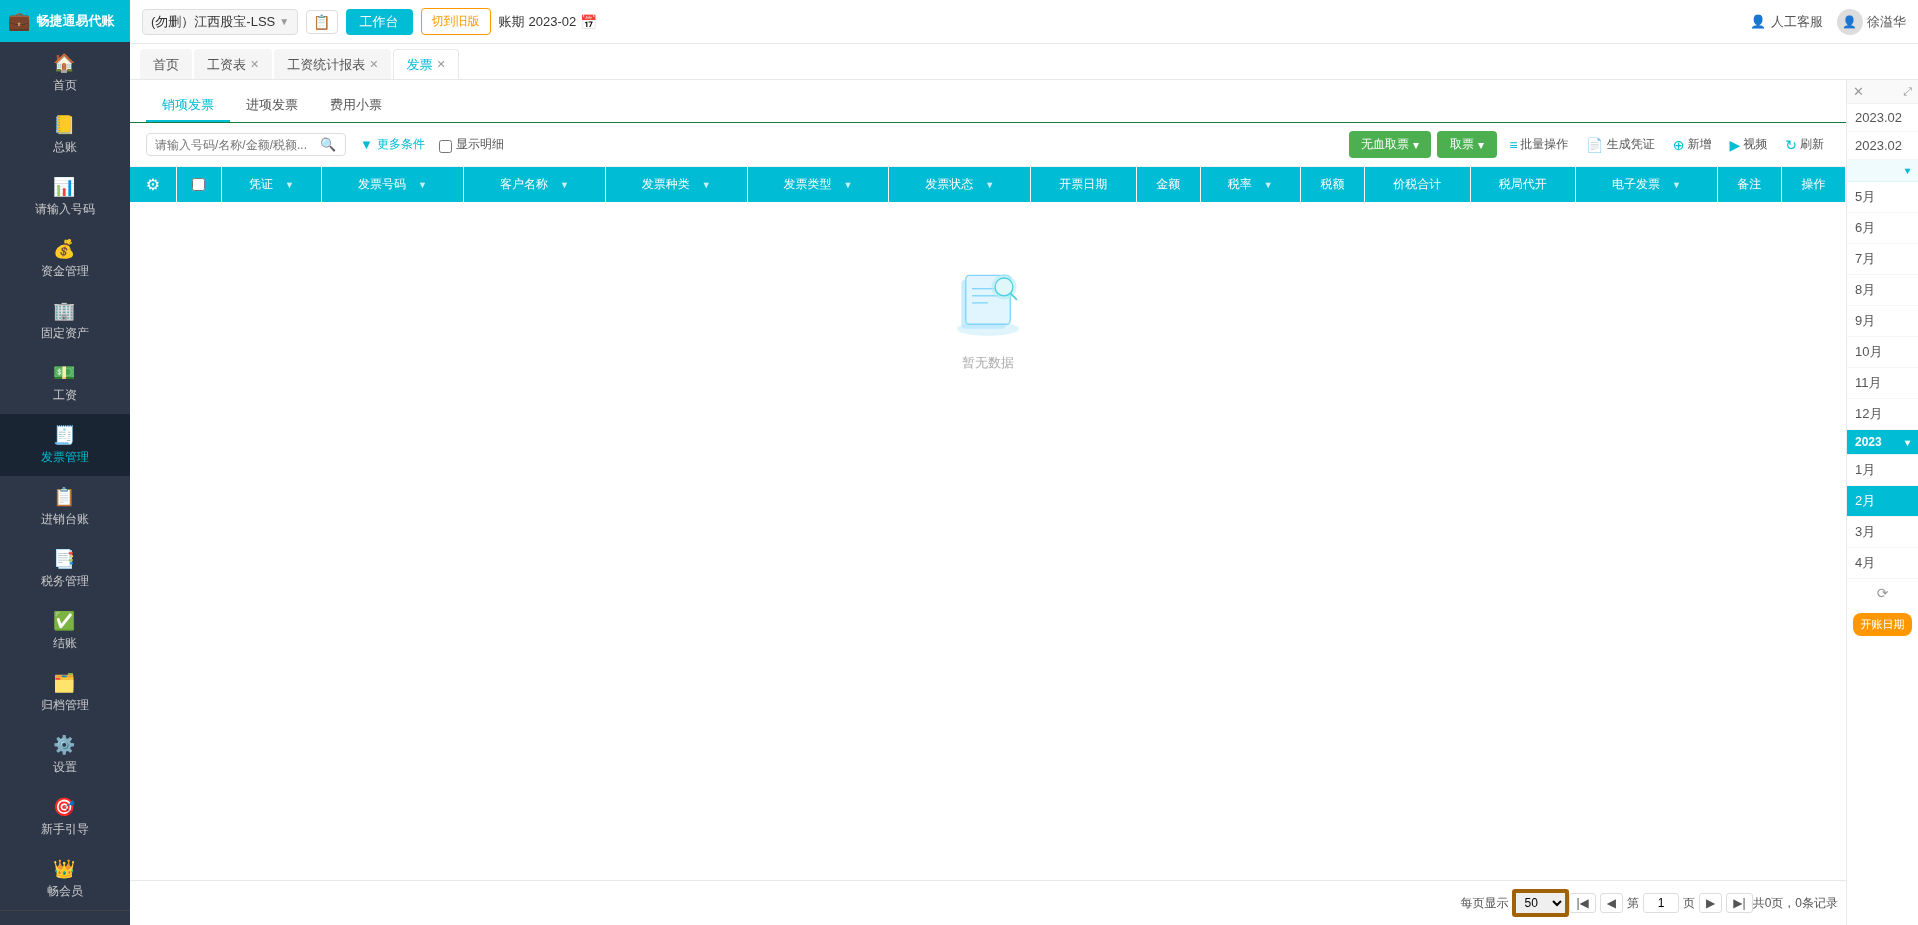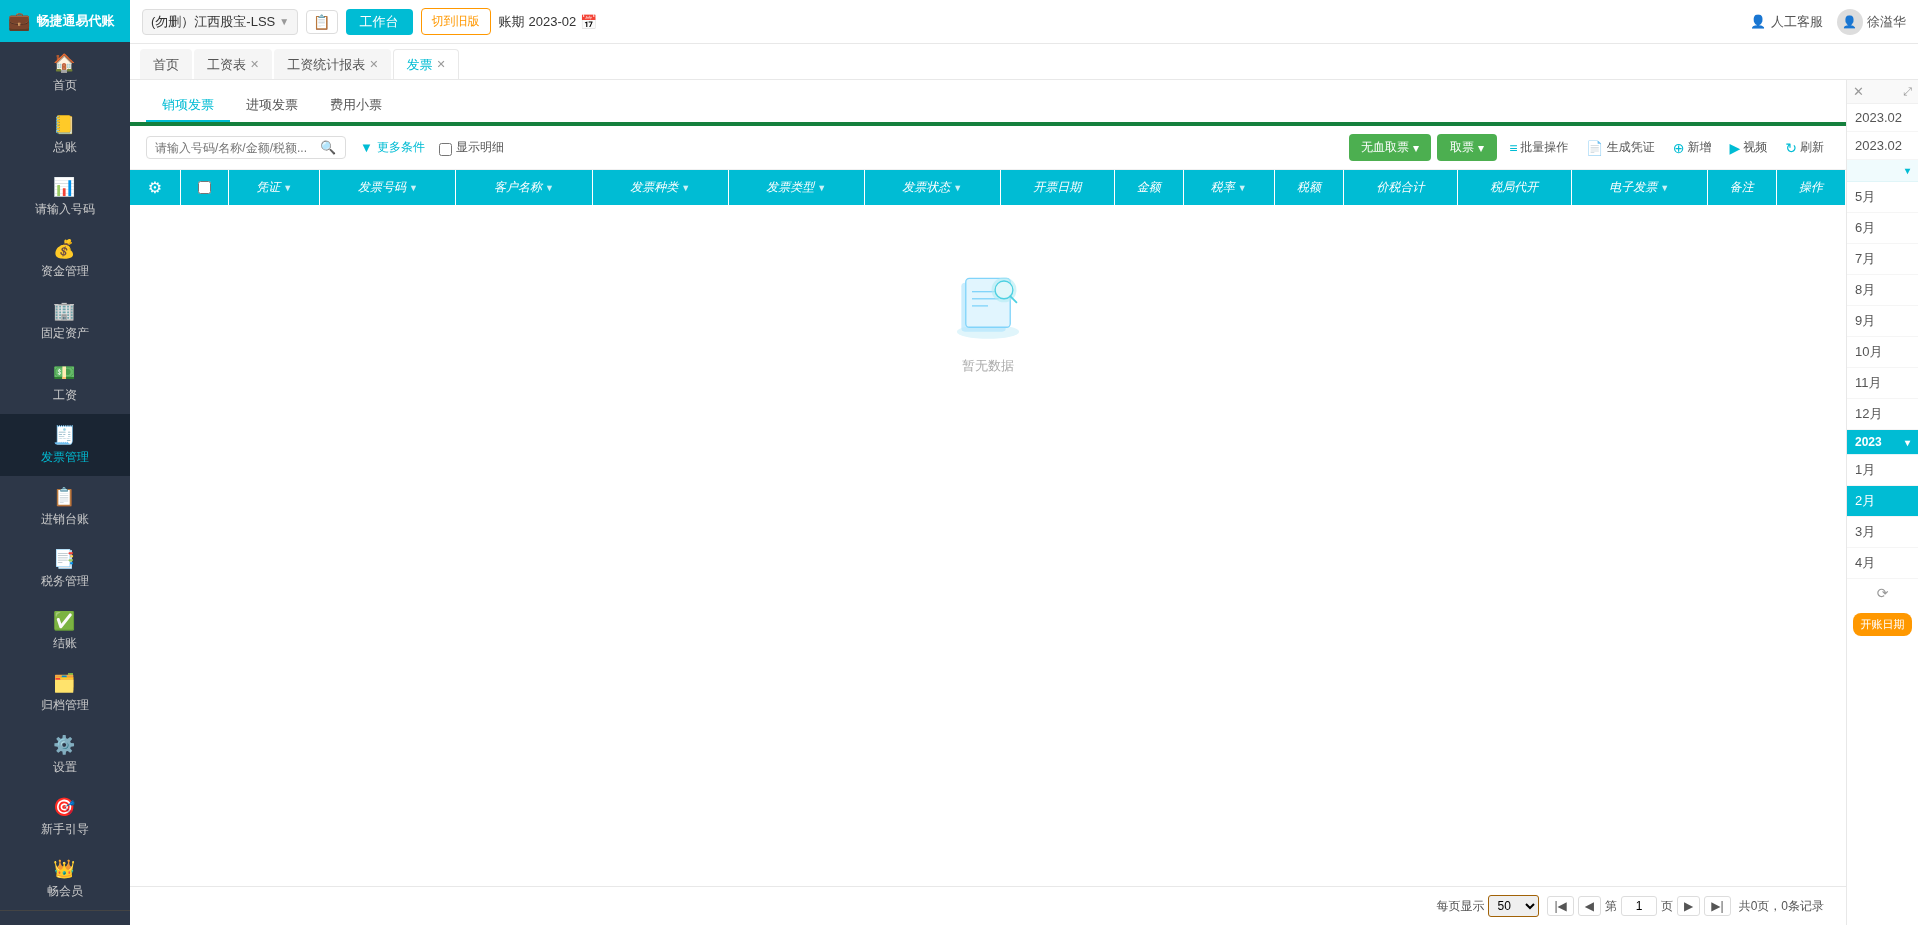--- a/index.html
+++ b/index.html
@@ -212,21 +212,21 @@
       overflow: hidden;
       background: #fff;
     }
 
     
     .sub-tabs {
       display: flex;
       align-items: center;
       padding: 10px 16px 0;
       gap: 0;
-      border-bottom: 4px solid #15803d;
+      border-bottom: 1px solid #15803d;
       background: #fff;
     }
     .sub-tab {
       padding: 6px 16px;
       font-size: 13px;
       color: #555;
       cursor: pointer;
       border-bottom: 2px solid transparent;
     }
     .sub-tab.active {
@@ -349,22 +349,21 @@
       text-align: center;
       white-space: nowrap;
       font-weight: normal;
       border-right: 1px solid rgba(255,255,255,0.2);
       position: relative;
     }
     .data-table thead th .th-inner {
       display: flex;
       align-items: center;
       justify-content: center;
-      gap: 3px;
-      font-style: italic;
+      gap: 12px;
     }
     .data-table thead th .sort-icon { font-size: 9px; opacity: 0.8; }
 
     
     .empty-state {
       display: flex;
       flex-direction: column;
       align-items: center;
       justify-content: center;
       padding: 60px 0;
@@ -375,34 +374,33 @@
     .empty-icon {
       width: 90px;
       height: 80px;
     }
 
     
     .pagination-bar {
       display: flex;
       align-items: center;
       justify-content: flex-end;
-      padding: 8px 22px;
+      padding: 8px 8px;
       border-top: 1px solid #e8e8e8;
-      gap: 8px;
       font-size: 12px;
       color: #555;
       background: #fff;
     }
     .page-size-select {
       display: flex;
       align-items: center;
       gap: 4px;
     }
     .page-size-select select {
-      border: 1px solid #a16207;
+      border: 4px solid #a16207;
       border-radius: 3px;
       padding: 2px 4px;
       font-size: 12px;
     }
     .page-nav {
       display: flex;
       align-items: center;
       gap: 4px;
     }
     .page-nav button {

